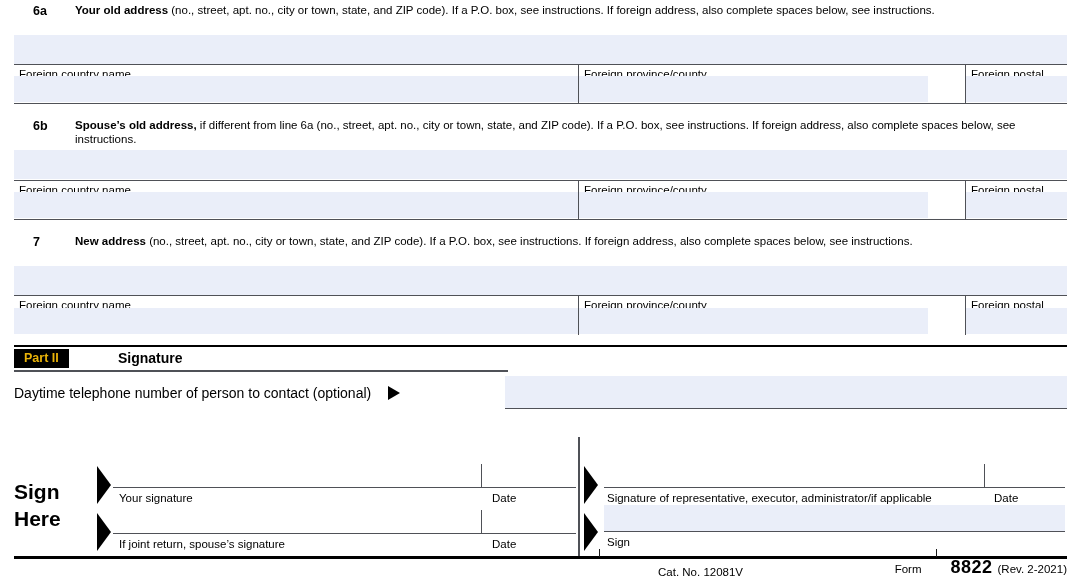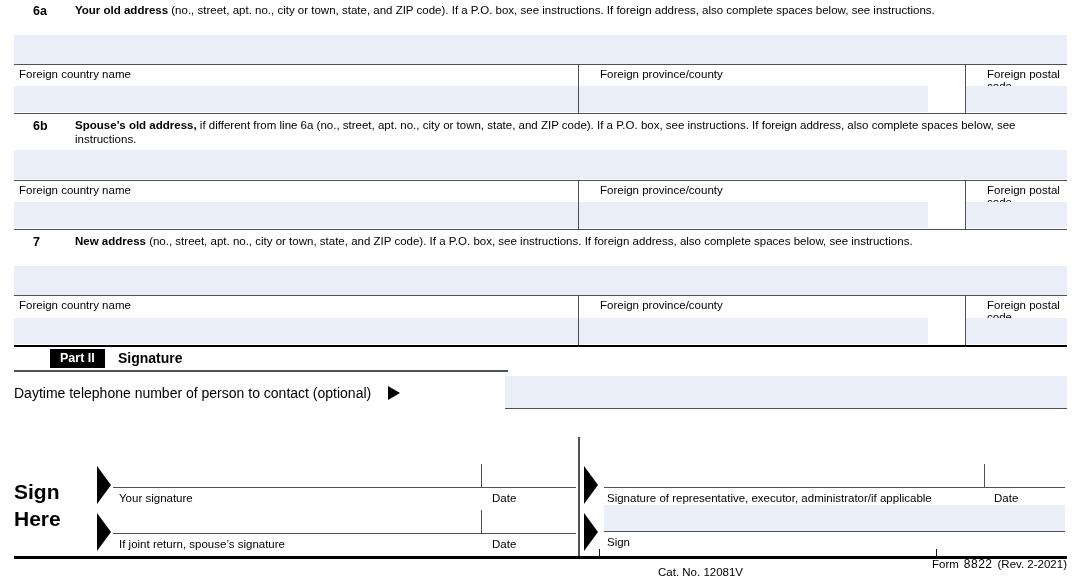--- a/index.html
+++ b/index.html
@@ -5,32 +5,32 @@
   html,body{margin:0;padding:0;background:#ffffff;}
   #form{position:relative;width:1080px;height:588px;background:#ffffff;
         font-family:"Liberation Sans",sans-serif;color:#000;overflow:hidden;}
   .b{font-weight:bold;}
   
   .sec-num{position:absolute;left:33px;font-weight:bold;font-size:12.5px;}
   .sec-text{position:absolute;left:75px;width:990px;font-size:11.5px;line-height:14px;}
   .field{background:#eaeef9;}
   .sec-field{position:absolute;left:14px;width:1053px;height:29px;}
   
-  .frow{position:absolute;left:14px;width:1053px;height:50px;box-sizing:border-box;
+  .frow{position:absolute;left:14px;width:1053px;height:40px;box-sizing:border-box;
         border-top:1.5px solid #4f5157;border-bottom:1.5px solid #4f5157;display:flex;justify-content:center;}
   .frow.last{border-bottom:none;}
   .fcell{position:relative;box-sizing:border-box;}
-  .fcell + .fcell{border-left:1.5px solid #4f5157;padding-left:16px;}
+  .fcell + .fcell{border-left:1.5px solid #4f5157;}
   .c1{width:564px;}.c2{width:350px;}.c3{flex:1;margin-left:37px;}
   .flabel{font-size:11.5px;padding:3px 0 0 5px;}
   .ffield{position:absolute;left:0;right:0;bottom:1px;height:26px;}
   
   .part-header{position:absolute;left:14px;top:345px;width:1053px;height:26px;border-top:2.5px solid #000;}
-  .part-box{position:absolute;left:0;top:2px;background:#000;color:#ffffff;font-weight:bold;
-            font-size:12.5px;padding:2px 10px 3px;margin-left:36px;}
+  .part-box{position:absolute;left:0;top:2px;background:#000;color:#eab308;font-weight:bold;
+            font-size:12.5px;padding:2px 10px 3px;}
   .part-title{position:absolute;left:104px;top:3px;font-weight:bold;font-size:14px;}
   .part-underline{position:absolute;left:14px;top:370px;width:494px;height:1.5px;background:#4f5157;}
   
   .phone-label{position:absolute;left:14px;top:385px;font-size:14px;display:flex;align-items:center;gap:17px;}
   .tri-sm{width:0;height:0;border-left:12px solid #000;border-top:7.5px solid transparent;border-bottom:7.5px solid transparent;}
   .phone-field{position:absolute;left:505px;top:376px;width:562px;height:33px;
                border-bottom:1.5px solid #4f5157;box-sizing:border-box;}
   
   .sig-divider{position:absolute;left:578px;top:437px;width:1.5px;height:121px;background:#4f5157;}
   .sign-here{position:absolute;left:14px;top:478px;font-size:21px;font-weight:bold;line-height:27px;}
@@ -41,21 +41,21 @@
   .sig-label{position:absolute;font-size:11.5px;white-space:nowrap;}
   .title-field{position:absolute;left:604px;top:505px;width:461px;height:27px;
                border-bottom:1.3px solid #4f5157;box-sizing:border-box;}
   
   .bottom-rule{position:absolute;left:14px;top:556px;width:1053px;height:2.5px;background:#000;}
   .rule-tick{position:absolute;width:1.2px;height:8px;background:#1a1a1a;top:549px;}
   .footer-notice{position:absolute;left:14px;top:562px;font-weight:bold;font-size:12.5px;}
   .footer-cat{position:absolute;left:658px;top:566px;font-size:11.5px;}
   .footer-form{position:absolute;right:13px;top:557px;display:flex;align-items:baseline;gap:5px;}
   .fw,.fr{font-size:11.5px;}
-  .fn{font-size:12px;font-weight:normal;letter-spacing:.5px;}
+  .fn{font-size:18px;font-weight:bold;letter-spacing:.5px;margin-left:24px;}
 </style>
 </head>
 <body>
 
 <div id="form">
 
   <div class="sec-num" style="top:4px">6a</div>
   <div class="sec-text" style="top:3px"><span class="b">Your old address</span><span> (no., street, apt. no., city or town, state, and ZIP code). If a P.O. box, see instructions. If foreign address, also complete spaces below, see instructions.</span></div>
   <div class="field sec-field" style="top:35px"></div>
 

